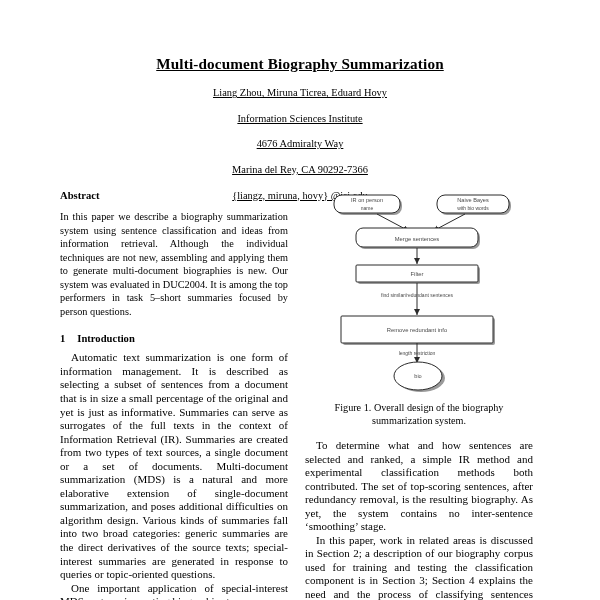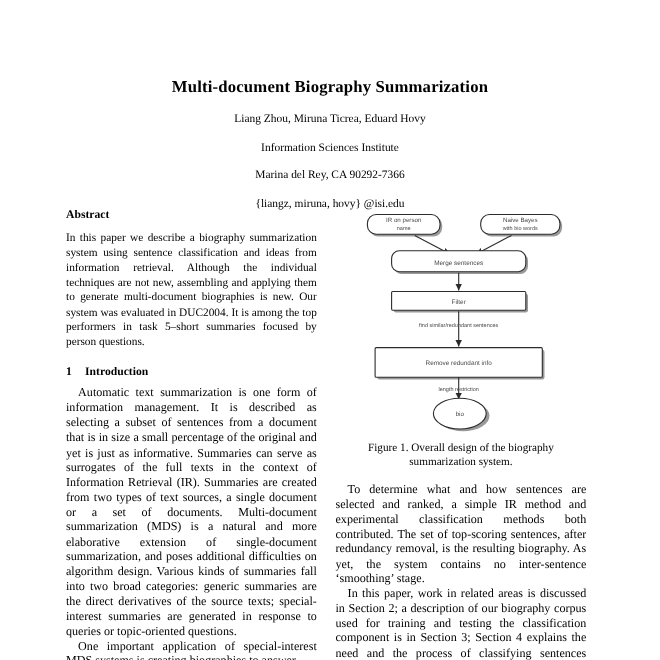--- a/index.html
+++ b/index.html
@@ -19,23 +19,24 @@
     position: absolute;
     left: 0;
     top: 0;
     width: 600px;
     height: 600px;
     overflow: hidden;
   }
   .head-block {
     position: absolute;
     left: 60px;
-    top: 71px;
+    top: 55px;
     width: 480px;
     text-align: center;
+    text-decoration: underline;
   }
   .paper-title {
     font-size: 15.2px;
     font-weight: bold;
     letter-spacing: 0.15px;
     line-height: 1.2;
     margin: 0 0 13px 0;
   }
   .author-line {
     font-size: 10.4px;
@@ -123,20 +124,21 @@
 </style>
 </head>
 <body>
 
 <div class="page">
 
   <div class="head-block">
     <h1 class="paper-title">Multi-document Biography Summarization</h1>
     <p class="author-line">Liang Zhou, Miruna Ticrea, Eduard Hovy</p>
     <p class="author-line">Information Sciences Institute</p>
+    <p class="author-line">4676 Admiralty Way</p>
     <p class="author-line">Marina del Rey, CA 90292-7366</p>
     <p class="author-line">{liangz, miruna, hovy} @isi.edu</p>
   </div>
 
   <div class="columns">
 
     <div class="col col-left">
 
       <div class="abstract-head">Abstract</div>
       <p class="abstract-text">In this paper we describe a biography summarization system using sentence classification and ideas from information retrieval. Although the individual techniques are not new, assembling and applying them to generate multi-document biographies is new. Our system was evaluated in DUC2004. It is among the top performers in task 5–short summaries focused by person questions.</p>

